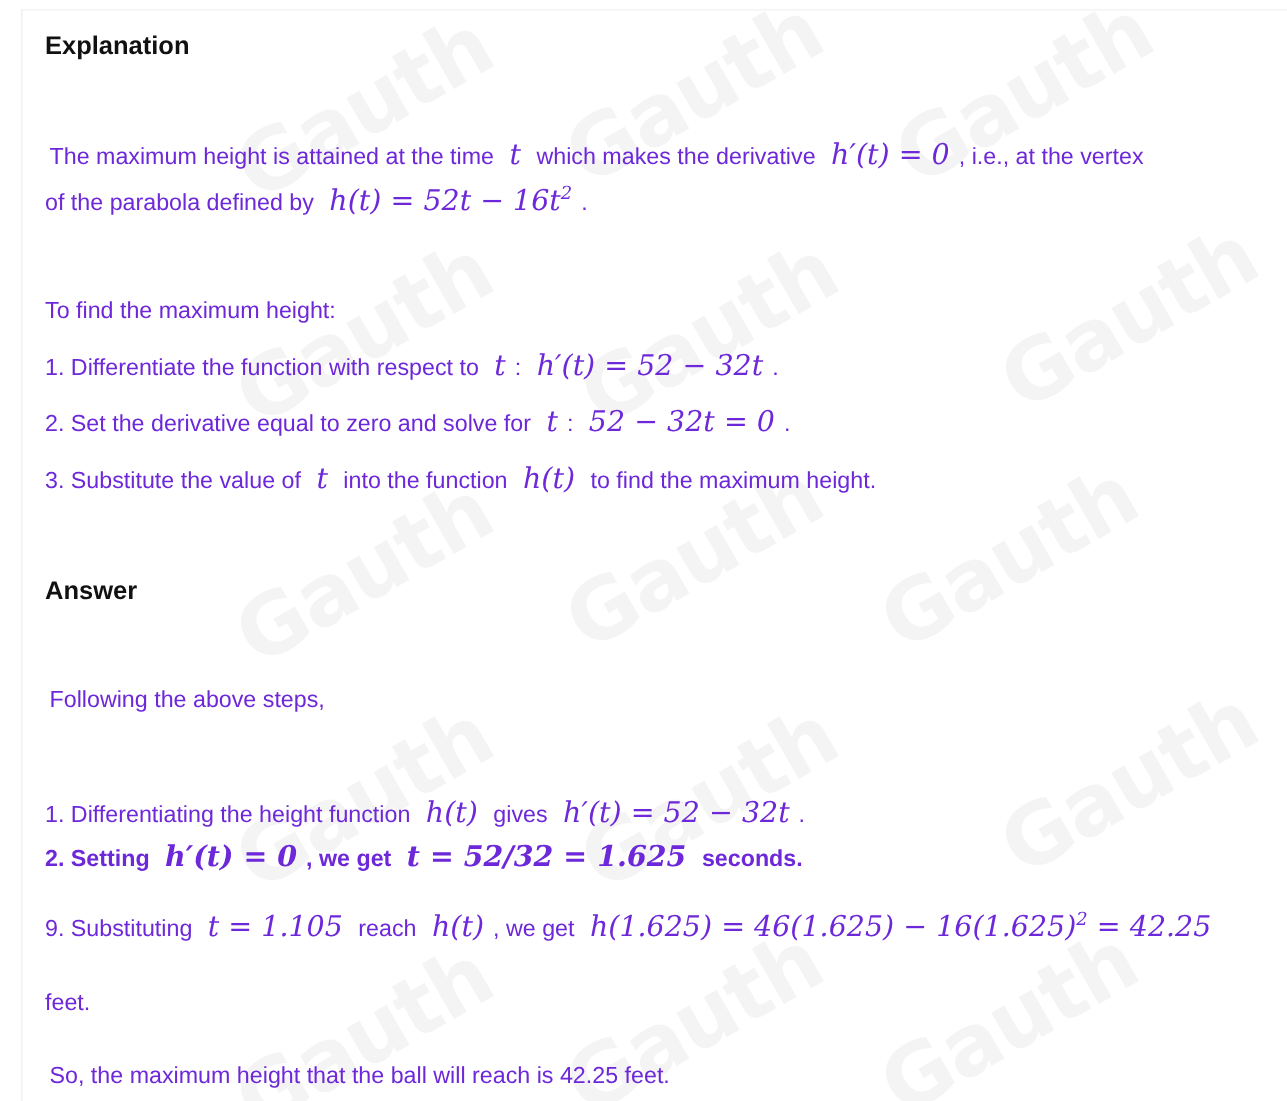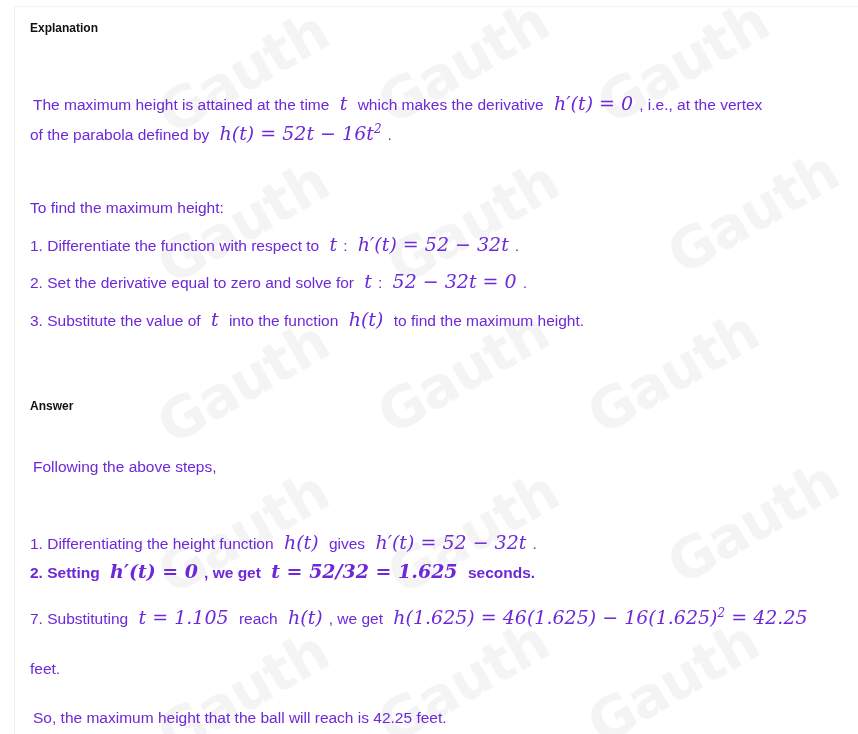--- a/index.html
+++ b/index.html
@@ -2,21 +2,21 @@
 <html><head>
 <meta charset="utf-8">
 <style>
   html, body { margin:0; padding:0; background:#ffffff; }
   body { width:858px; height:734px; position:relative; overflow:hidden;
          font-family:"Liberation Sans", "DejaVu Sans", sans-serif; color:#1a1a1a; }
   .frame { position:absolute; left:14px; top:6px; right:0; bottom:0; border-left:1px solid #f0f0f0; border-top:1px solid #f3f3f3; }
   .watermark { position:absolute; font-family:"DejaVu Sans", sans-serif; font-weight:bold; font-size:56px;
                color:#f4f4f4; transform:rotate(-30deg); pointer-events:none; z-index:0; letter-spacing:-1px; }
   .block { position:absolute; left:30px; z-index:1; white-space:nowrap; }
-  .heading { font-weight:bold; font-size:12px; color:#111; }
+  .heading { font-weight:bold; font-size:17px; color:#111; }
   .txt { font-size:15.5px; color:#6d28d9; }
   .math { font-family:"DejaVu Serif","Liberation Serif", serif; font-style:italic; font-size:19px; margin:0 6px; }
   sup { font-size:12px; }
 </style>
 </head>
 <body>
 
 <div class="frame"></div>
 
 <div class="watermark" style="left:150px;top:40px;">Gauth</div>
@@ -61,38 +61,38 @@
   <span class="math">52 − 32t = 0</span><span>.</span>
 </div>
 <div class="block txt" style="top:308px;">
   <span>3. Substitute the value of</span>
   <span class="math">t</span>
   <span>into the function</span>
   <span class="math">h(t)</span>
   <span>to find the maximum height.</span>
 </div>
 
-<div class="block heading" style="top:399px;">Answer</div>
+<div class="block heading" style="top:384px;">Answer</div>
 
 <div class="block txt" style="top:458px;left:33px;">Following the above steps,</div>
 
 <div class="block txt" style="top:531px;text-align:center;">
   <span>1. Differentiating the height function</span>
   <span class="math">h(t)</span>
   <span>gives</span>
   <span class="math">h′(t) = 52 − 32t</span><span>.</span>
 </div>
 <div class="block txt" style="top:560px;font-weight:bold;">
   <span>2. Setting</span>
   <span class="math">h′(t) = 0</span><span>, we get</span>
   <span class="math">t = 52/32 = 1.625</span>
   <span>seconds.</span>
 </div>
 <div class="block txt" style="top:606px;">
-  <span>7. Substituting</span>
+  <span>9. Substituting</span>
   <span class="math">t = 1.105</span>
   <span>reach</span>
   <span class="math">h(t)</span><span>, we get</span>
   <span class="math"><span>h(1.625) = 46(1.625) − 16(1.625)</span><sup>2</sup> <span>= 42.25</span></span>
 </div>
 <div class="block txt" style="top:636px;margin-top:24px;">feet.</div>
 
 <div class="block txt" style="top:709px;left:33px;">So, the maximum height that the ball will reach is 42.25 feet.</div>
 
 </body></html>

